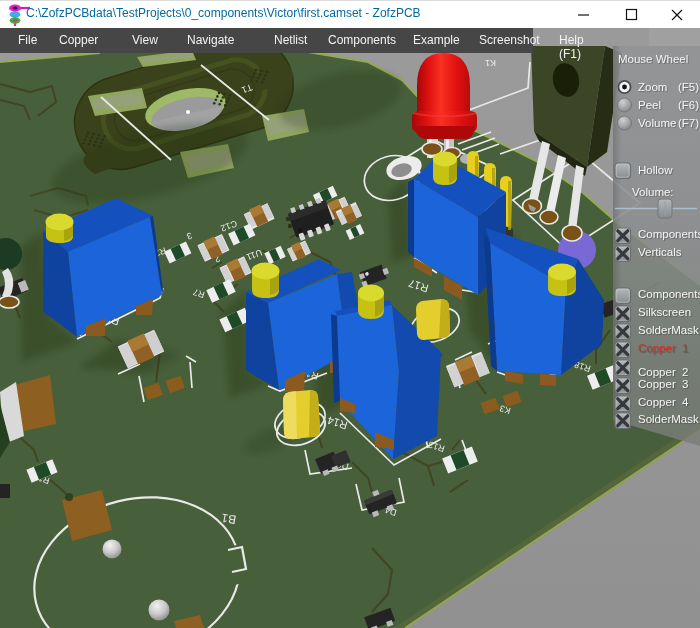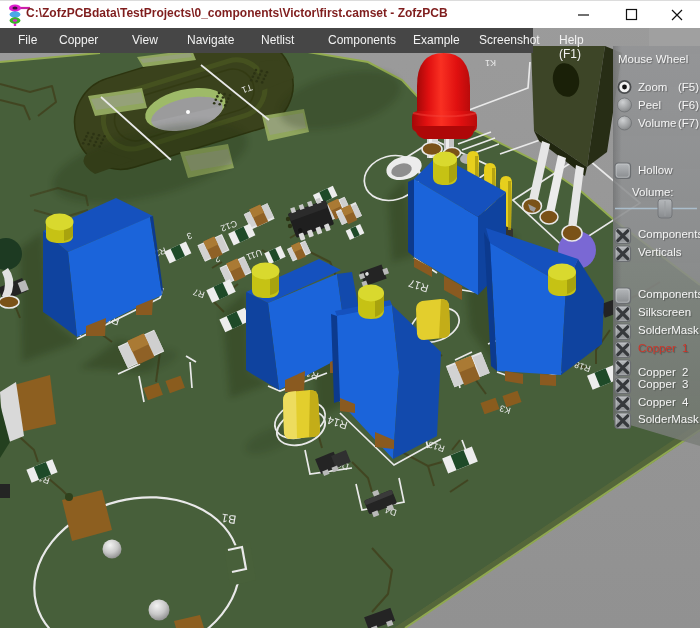--- a/index.html
+++ b/index.html
@@ -1,19 +1,19 @@
 <!DOCTYPE html>
 <html><head>
 <meta charset="utf-8">
 <style>
   html,body{margin:0;padding:0;}
   body{width:700px;height:628px;overflow:hidden;font-family:"Liberation Sans",sans-serif;}
   #win{position:relative;width:700px;height:628px;background:#9a9a9a;overflow:hidden;}
   #titlebar{position:absolute;left:0;top:0;width:700px;height:28px;background:#ffffff;border-top:1px solid #dcdcdc;box-sizing:border-box;}
-  #title-text{position:absolute;left:26px;top:5px;font-size:12px;color:#7f1d1d;white-space:nowrap;font-weight:bold;}
+  #title-text{position:absolute;left:26px;top:5px;font-size:12px;color:#0369a1;white-space:nowrap;}
   .capbtn{position:absolute;top:0;width:46px;height:28px;color:#111;text-align:center;}
   #menubar{position:absolute;left:0;top:28px;width:533px;height:25px;background:#464646;}
   #menubar2{position:absolute;left:649px;top:28px;width:51px;height:18px;background:#a0a0a0;}
   .mi{position:absolute;top:5px;font-size:12px;color:#f2f2f2;}
   #sidebar{position:absolute;left:613px;top:46px;width:87px;height:400px;}
 #sidebar::before{content:"";position:absolute;left:0;top:0;width:87px;height:400px;
 background:linear-gradient(to right, rgba(40,40,40,0.22), rgba(40,40,40,0) 10%),
 linear-gradient(to bottom, rgba(147,148,150,0.90) 0%, rgba(140,142,143,0.86) 45%, rgba(126,129,127,0.85) 82%, rgba(121,125,119,0.83) 100%);
 clip-path:polygon(0 0, 87px 0, 87px 400px, 0 374px);}
 .sbtext{text-shadow:1px 1px 1px rgba(0,0,0,0.30);}
@@ -677,20 +677,20 @@
       </svg>
     <svg class="capbtn" style="left:654px" width="46" height="28">
         <path d="M18 9 L28 19 M28 9 L18 19" stroke="#111" stroke-width="1.2"></path>
       </svg>
   </div>
   <div id="menubar">
     <div class="mi" style="left:18px">File</div>
     <div class="mi" style="left:59px">Copper</div>
     <div class="mi" style="left:132px">View</div>
     <div class="mi" style="left:187px">Navigate</div>
-    <div class="mi" style="left:261px">Netlist</div>
+    <div class="mi" style="left:274px">Netlist</div>
     <div class="mi" style="left:328px">Components</div>
     <div class="mi" style="left:413px">Example</div>
     <div class="mi" style="left:479px">Screenshot</div>
     <div class="mi" style="left:559px">Help (F1)</div>
   </div>
   <div id="menubar2"></div>
 </div>
 
 </body></html>

